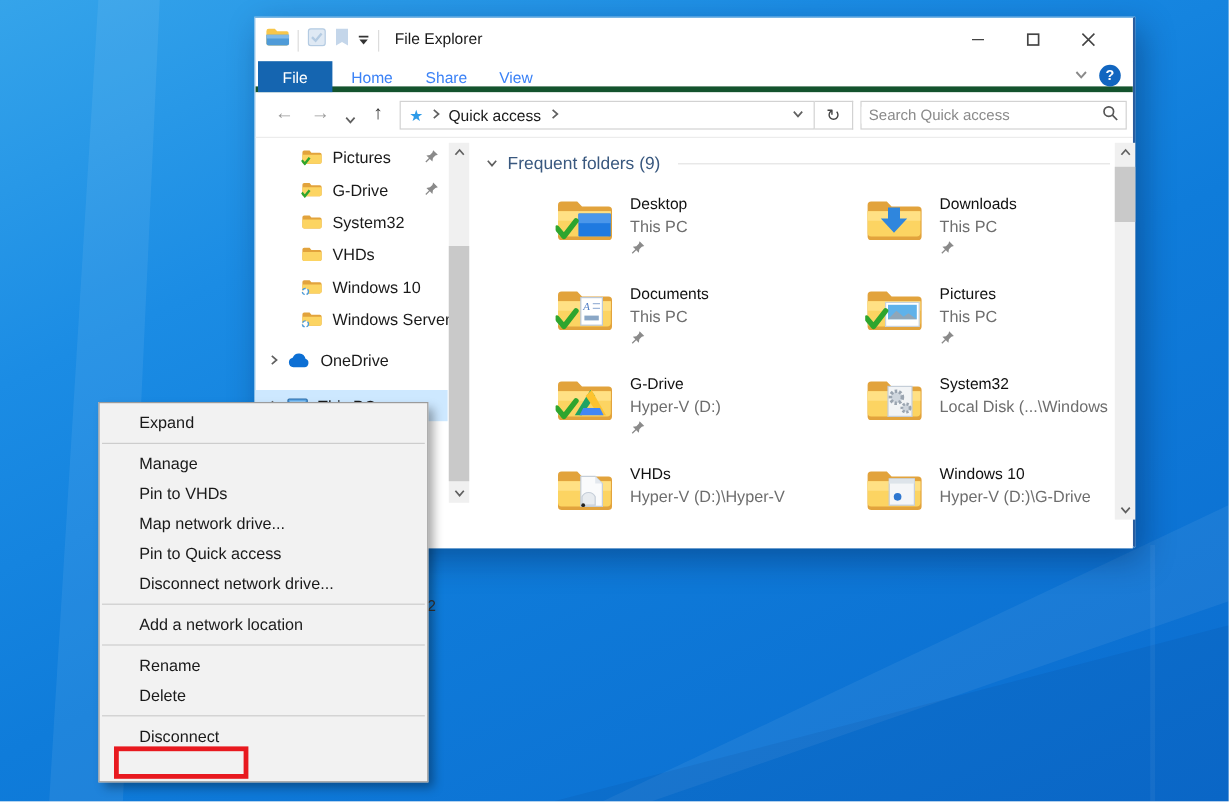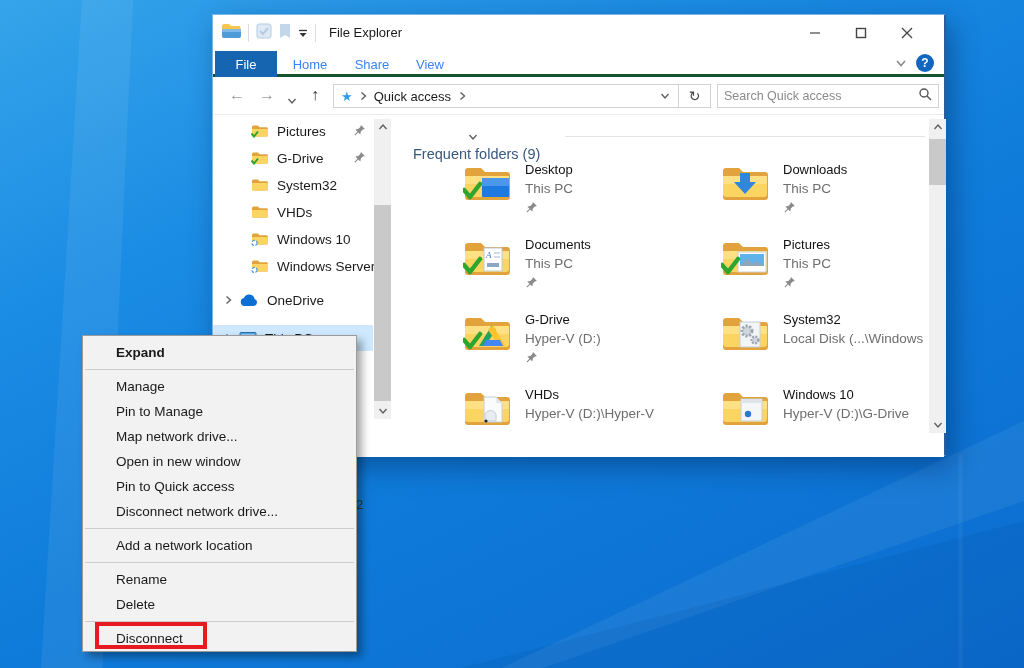--- a/index.html
+++ b/index.html
@@ -28,21 +28,21 @@
   
   .titlebar { position:absolute; left:0; top:0; width:100%; height:36px; background:#fff; }
   .qat { position:absolute; left:8px; top:8px; display:flex; align-items:center; gap:7px; }
   .qat .sep { width:1px; height:18px; background:#dcdcdc; }
   .win-title { position:absolute; left:116px; top:10px; font-size:13px; color:#1a1a1a; }
   .caption { position:absolute; right:14px; top:0; height:36px; display:flex; }
   .cap-btn { width:46px; height:36px; display:flex; align-items:center; justify-content:center; }
 
   
   .tabs { position:absolute; left:0; top:36px; width:100%; height:26px; background:#fff;
-    border-bottom:3px solid #14532d; }
+    border-bottom:5px solid #14532d; }
   .tab { position:absolute; top:0; height:26px; display:flex; align-items:center;
     justify-content:center; font-size:13px; color:#3b82f6; }
   .tab.file { left:2px; width:62px; background:#1565b0; color:#fff; }
   .tab.home { left:75px; width:44px; } .tab.share { left:137px; width:44px; }
   .tab.view { left:196px; width:42px; }
   .ribbon-right { position:absolute; right:10px; top:3px; display:flex; gap:10px; align-items:center; }
   .help-circle { width:18px; height:18px; border-radius:50%; background:#1266c0; color:#fff;
     font-size:12px; font-weight:bold; display:flex; align-items:center; justify-content:center; }
 
   
@@ -78,40 +78,40 @@
   .side-row.selected { background:#cde8ff; }
   .frag2 { position:absolute; left:143px; top:382px; font-size:13px; color:#333; }
 
   
   .sb-track { position:absolute; background:#f0f0f0; }
   .sb-thumb { position:absolute; background:#c9c9c9; }
   .sb-arrow { position:absolute; width:100%; display:flex; justify-content:center; color:#606060; }
 
   
   .main { position:absolute; left:180px; top:0; width:538px; height:342px; }
-  .section-hdr { position:absolute; left:12px; top:13px; display:flex; align-items:center;flex-direction:column; }
+  .section-hdr { position:absolute; left:12px; top:13px; display:flex; align-items:center; }
   .section-hdr .txt { font-size:14.5px; color:#39587f; margin-left:8px; }
   .section-rule { position:absolute; left:172px; top:21px; width:360px; height:1px; background:#e3e3e3; }
 
   .tiles { position:absolute; left:70px; top:46px; display:grid;
     grid-template-columns:258px 258px; grid-auto-rows:75px; }
   .tile { display:flex; }
   .tile-icon { width:48px; height:40px; margin-top:2px; position:relative; }
   .tile-text { margin-left:14px; }
   .tile-name { font-size:13px; color:#111; line-height:18px; }
   .tile-sub { font-size:13.5px; color:#6e6e6e; line-height:19px; }
   .tile-pin { margin-top:2px; }
 
   
   .ctx { position:absolute; left:82px; top:335px; width:275px; height:317px;
     background:#f2f2f2; border:1px solid #9b9b9b;
     box-shadow:5px 5px 8px rgba(0,0,0,.35); padding-top:4px; }
   .ctx-item { height:25px; display:flex; align-items:center; padding-left:33px;
     font-size:13.5px; color:#1a1a1a; }
-  .ctx-item.default { font-weight:bold;text-align:right; }
+  .ctx-item.default { font-weight:normal;text-align:right; }
   .ctx-sep { height:1px; background:#cdcdcd; margin:4px 2px; }
   .annotation-box { position:absolute; left:12px; top:286px; width:112px; height:27px;
     border:4px solid #e8191f; pointer-events:none; }
 </style>
 </head>
 <body>
 
 <div class="desktop">
   <div class="beam b1"></div>
   <div class="beam b2"></div>
@@ -471,23 +471,22 @@
         </div>
 
       </div>
     </div>
   </div>
 
   <div class="ctx">
     <div class="ctx-item default">Expand</div>
     <div class="ctx-sep"></div>
     <div class="ctx-item">Manage</div>
-    <div class="ctx-item">Pin to Manage</div>
+    <div class="ctx-item">Pin to VHDs</div>
     <div class="ctx-item">Map network drive...</div>
-    <div class="ctx-item">Open in new window</div>
     <div class="ctx-item">Pin to Quick access</div>
     <div class="ctx-item">Disconnect network drive...</div>
     <div class="ctx-sep"></div>
     <div class="ctx-item">Add a network location</div>
     <div class="ctx-sep"></div>
     <div class="ctx-item">Rename</div>
     <div class="ctx-item">Delete</div>
     <div class="ctx-sep"></div>
     <div class="ctx-item">Disconnect</div>
     <div class="annotation-box"></div>

